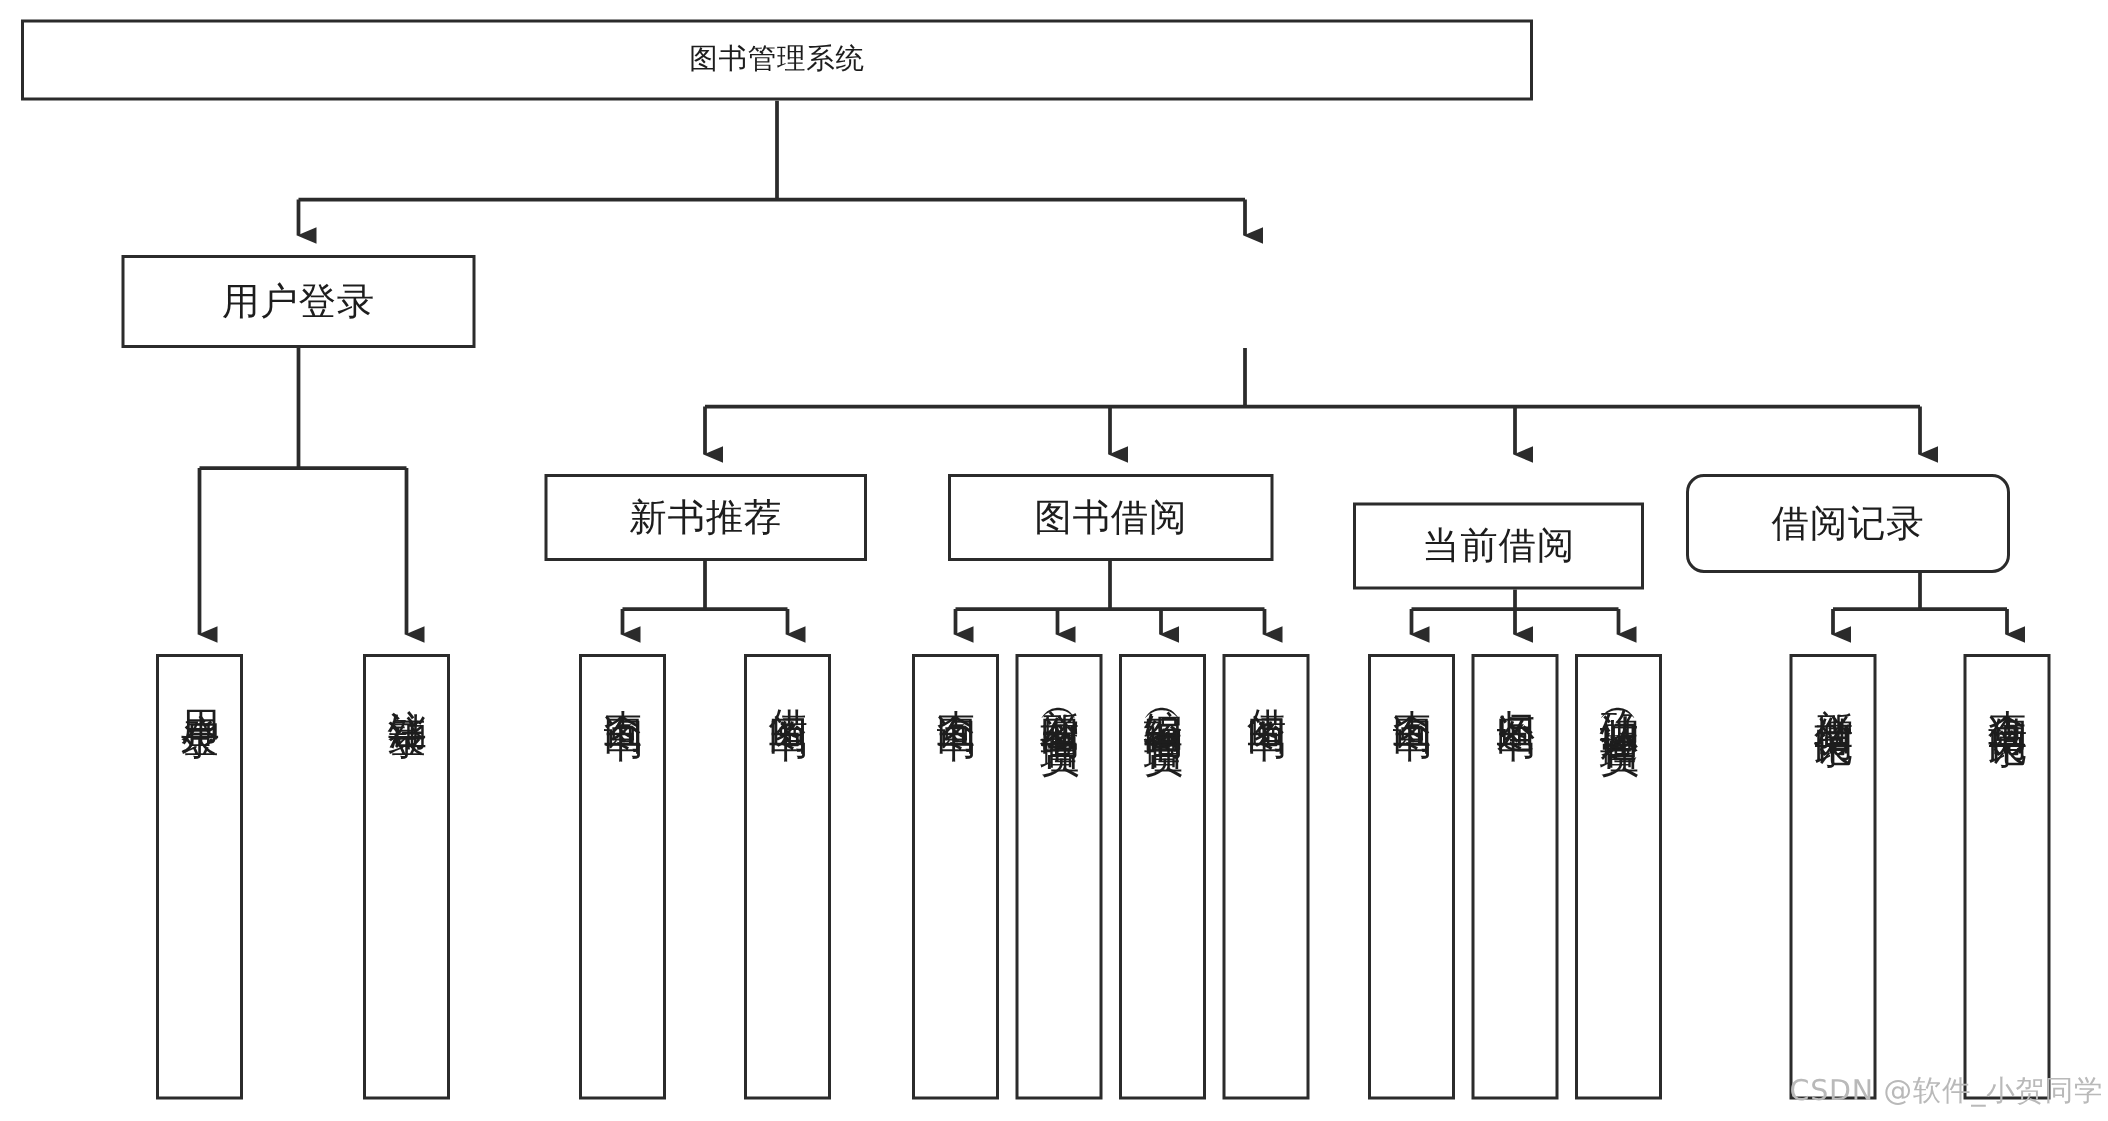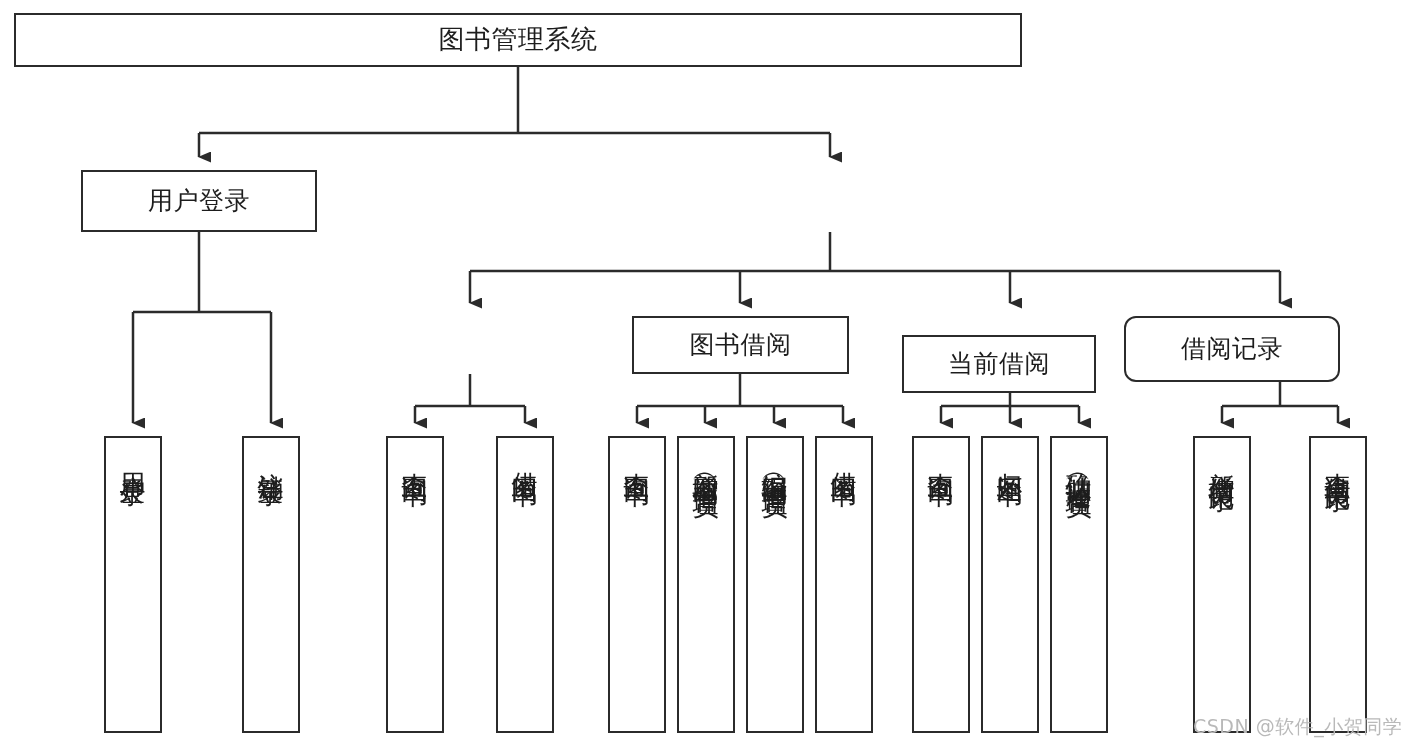--- a/index.html
+++ b/index.html
@@ -39,21 +39,21 @@
     color: #1d1d1d;
     line-height: 1.12;
     letter-spacing: 0.5px;
     text-align: center;
     white-space: pre-line;
   }
   .node.horiz .label {
     font-size: 25px;
   }
   .node.root .label {
-    font-size: 26px;
+    font-size: 19px;
   }
   .node.leaf {
     align-items: flex-start;
     justify-content: center;
     padding-top: 14px;
   }
   .node.leaf .label {
     writing-mode: vertical-rl;
     text-orientation: upright;
     font-size: 26px;
@@ -128,20 +128,23 @@
   </svg>
 
   <div class="node root horiz" style="left:14px; top:13px; width:1008px; height:54px;">
     <span class="label">图书管理系统</span>
   </div>
 
   <div class="node horiz" style="left:81px; top:170px; width:236px; height:62px;">
     <span class="label">用户登录</span>
   </div>
 
+  <div class="node horiz" style="left:363px; top:316px; width:215px; height:58px;">
+    <span class="label">新书推荐</span>
+  </div>
   <div class="node horiz" style="left:632px; top:316px; width:217px; height:58px;">
     <span class="label">图书借阅</span>
   </div>
   <div class="node horiz" style="left:902px; top:335px; width:194px; height:58px;">
     <span class="label">当前借阅</span>
   </div>
   <div class="node horiz" style="left:1124px; top:316px; width:216px; height:66px;border-radius:12px;">
     <span class="label">借阅记录</span>
   </div>
 

